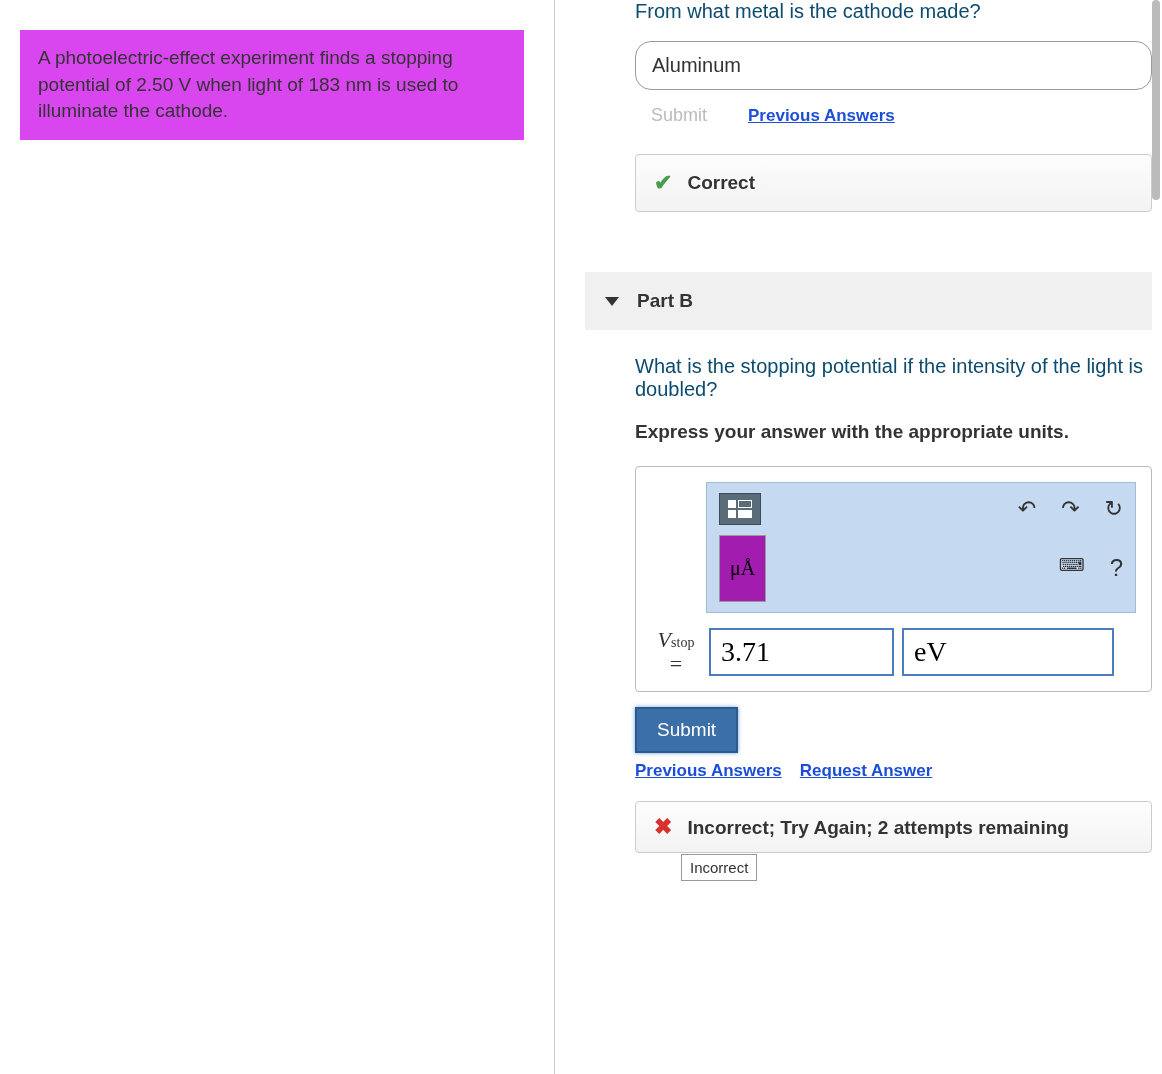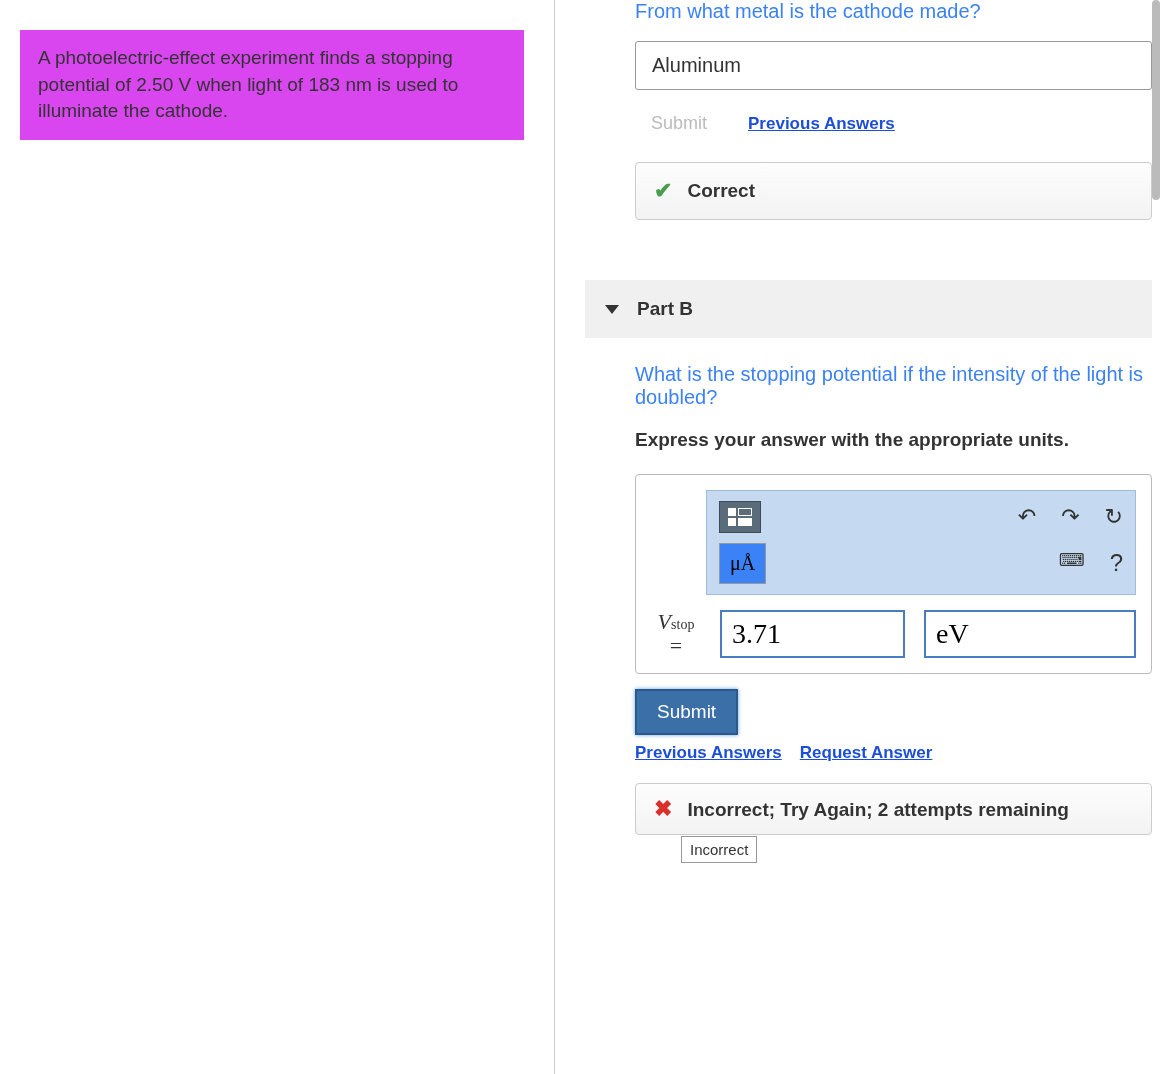--- a/index.html
+++ b/index.html
@@ -40,30 +40,30 @@
       width: 8px;
       height: 200px;
       background: #bbb;
       border-radius: 4px;
     }
     .part-a {
       padding: 0 0 30px 50px;
     }
     .question-text {
       font-size: 20px;
-      color: #3b82f6;
+      color: #0c4a6e;
       margin-bottom: 18px;
     }
     .answer-input {
       border: 1px solid #999;
-      border-radius: 3px;
+      border-radius: 16px;
       padding: 12px 16px;
       font-size: 20px;
       width: 100%;
-      margin-bottom: 15px;
+      margin-bottom: 7px;
       color: #333;
     }
     .submit-row {
       display: flex;
       align-items: center;
       gap: 25px;
       margin-bottom: 20px;
     }
     .submit-disabled {
       color: #bbb;
@@ -160,39 +160,39 @@
       background: #fff;
     }
     .toolbar-icons {
       display: flex;
       gap: 25px;
       font-size: 22px;
       color: #333;
     }
     .toolbar-icons span { cursor: pointer; }
     .units-btn {
-      background: #3b82f6;
+      background: #a21caf;
       border: 1px solid #999;
-      padding: 8px 10px;
+      padding: 21px 10px;
       font-size: 20px;
       cursor: pointer;
       font-family: 'Times New Roman', serif;
     }
     .kbd-icon {
       font-size: 18px;
       cursor: pointer;
     }
     .help-icon {
       font-size: 24px;
       cursor: pointer;
     }
     .input-row {
       display: flex;
       align-items: center;
-      gap: 19px;
+      gap: 8px;
       margin-top: 15px;
     }
     .var-label {
       font-family: 'Times New Roman', serif;
       font-size: 22px;
       font-style: italic;
       width: 50px;
       text-align: center;
       line-height: 1.1;
     }

